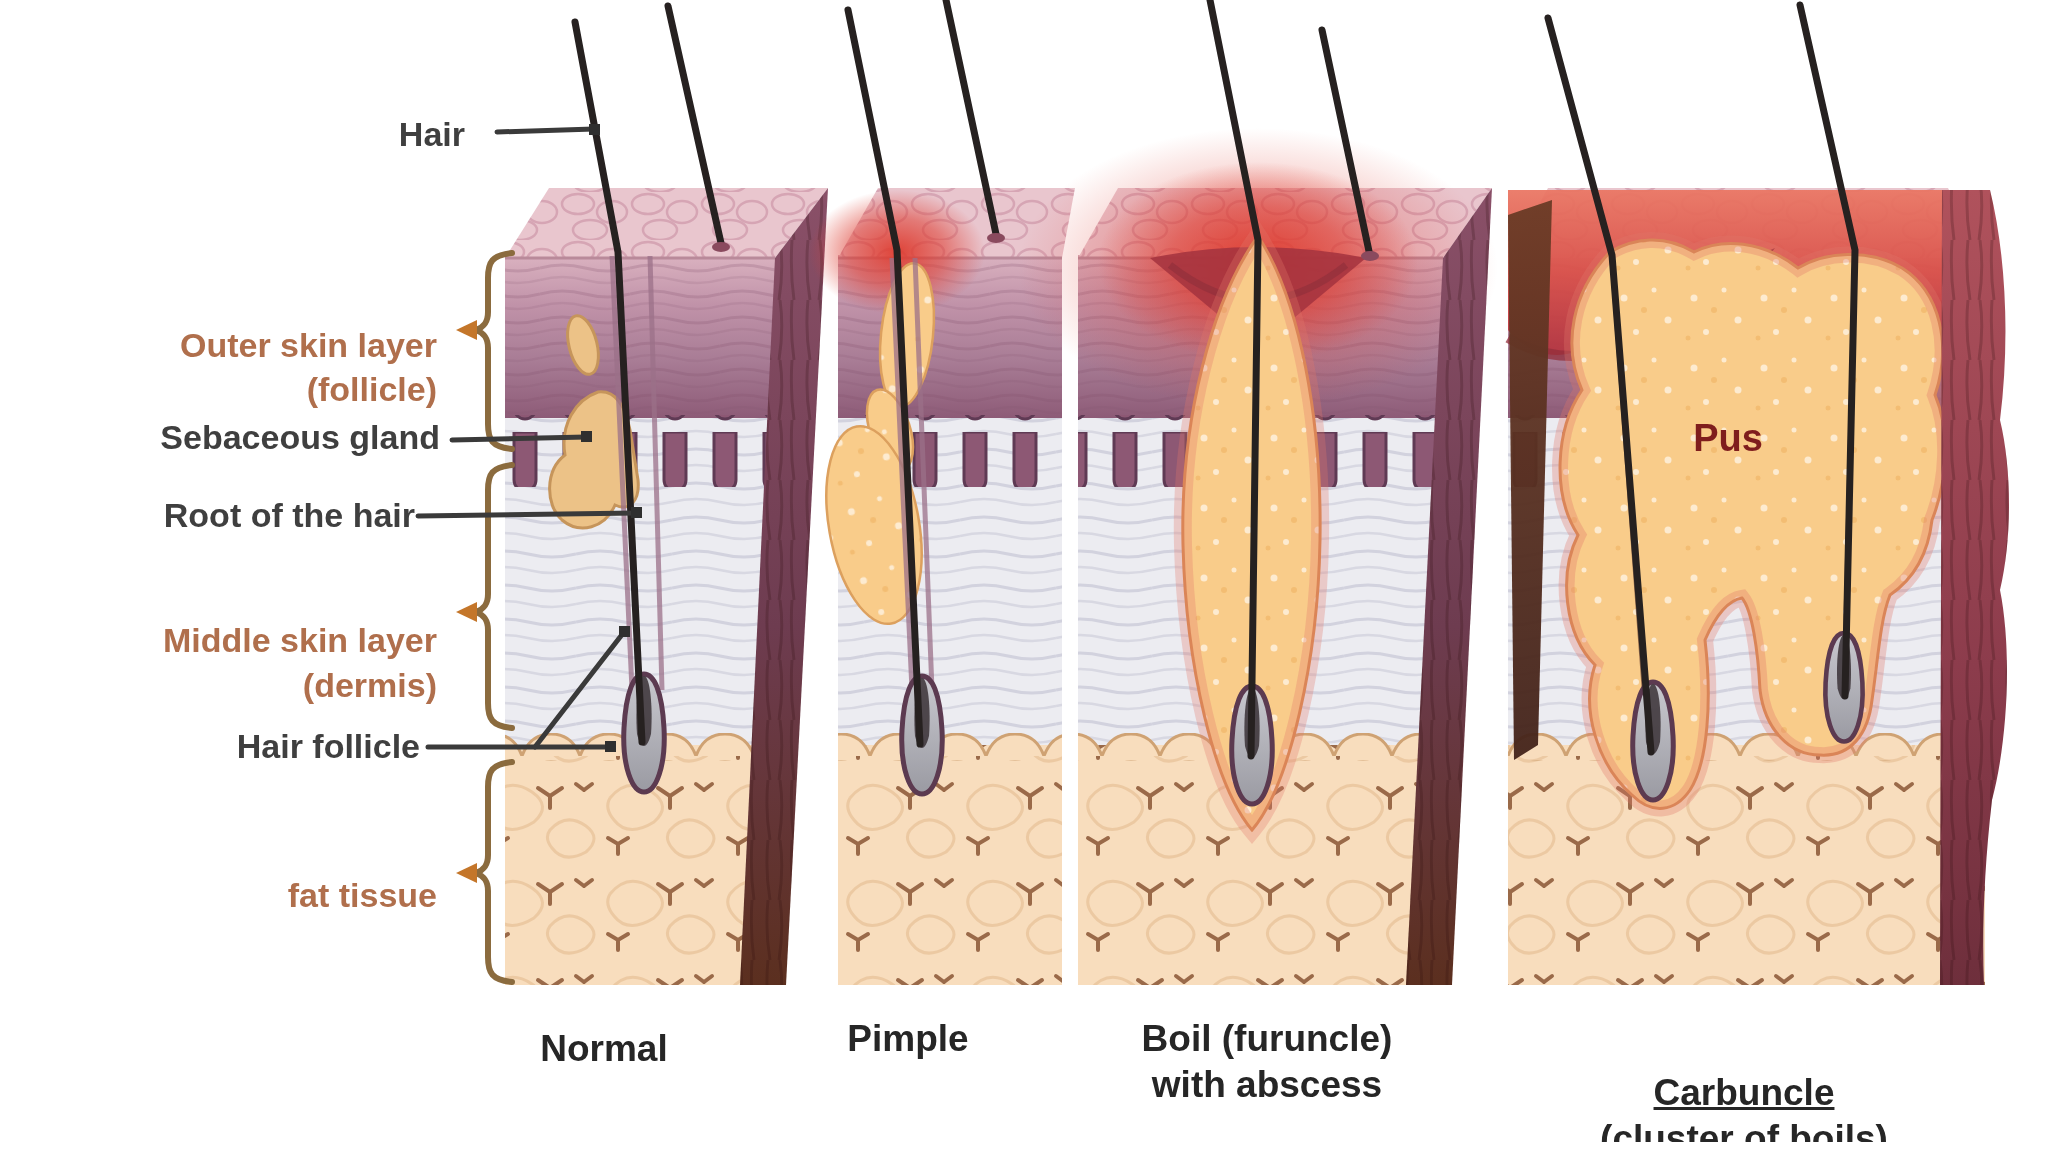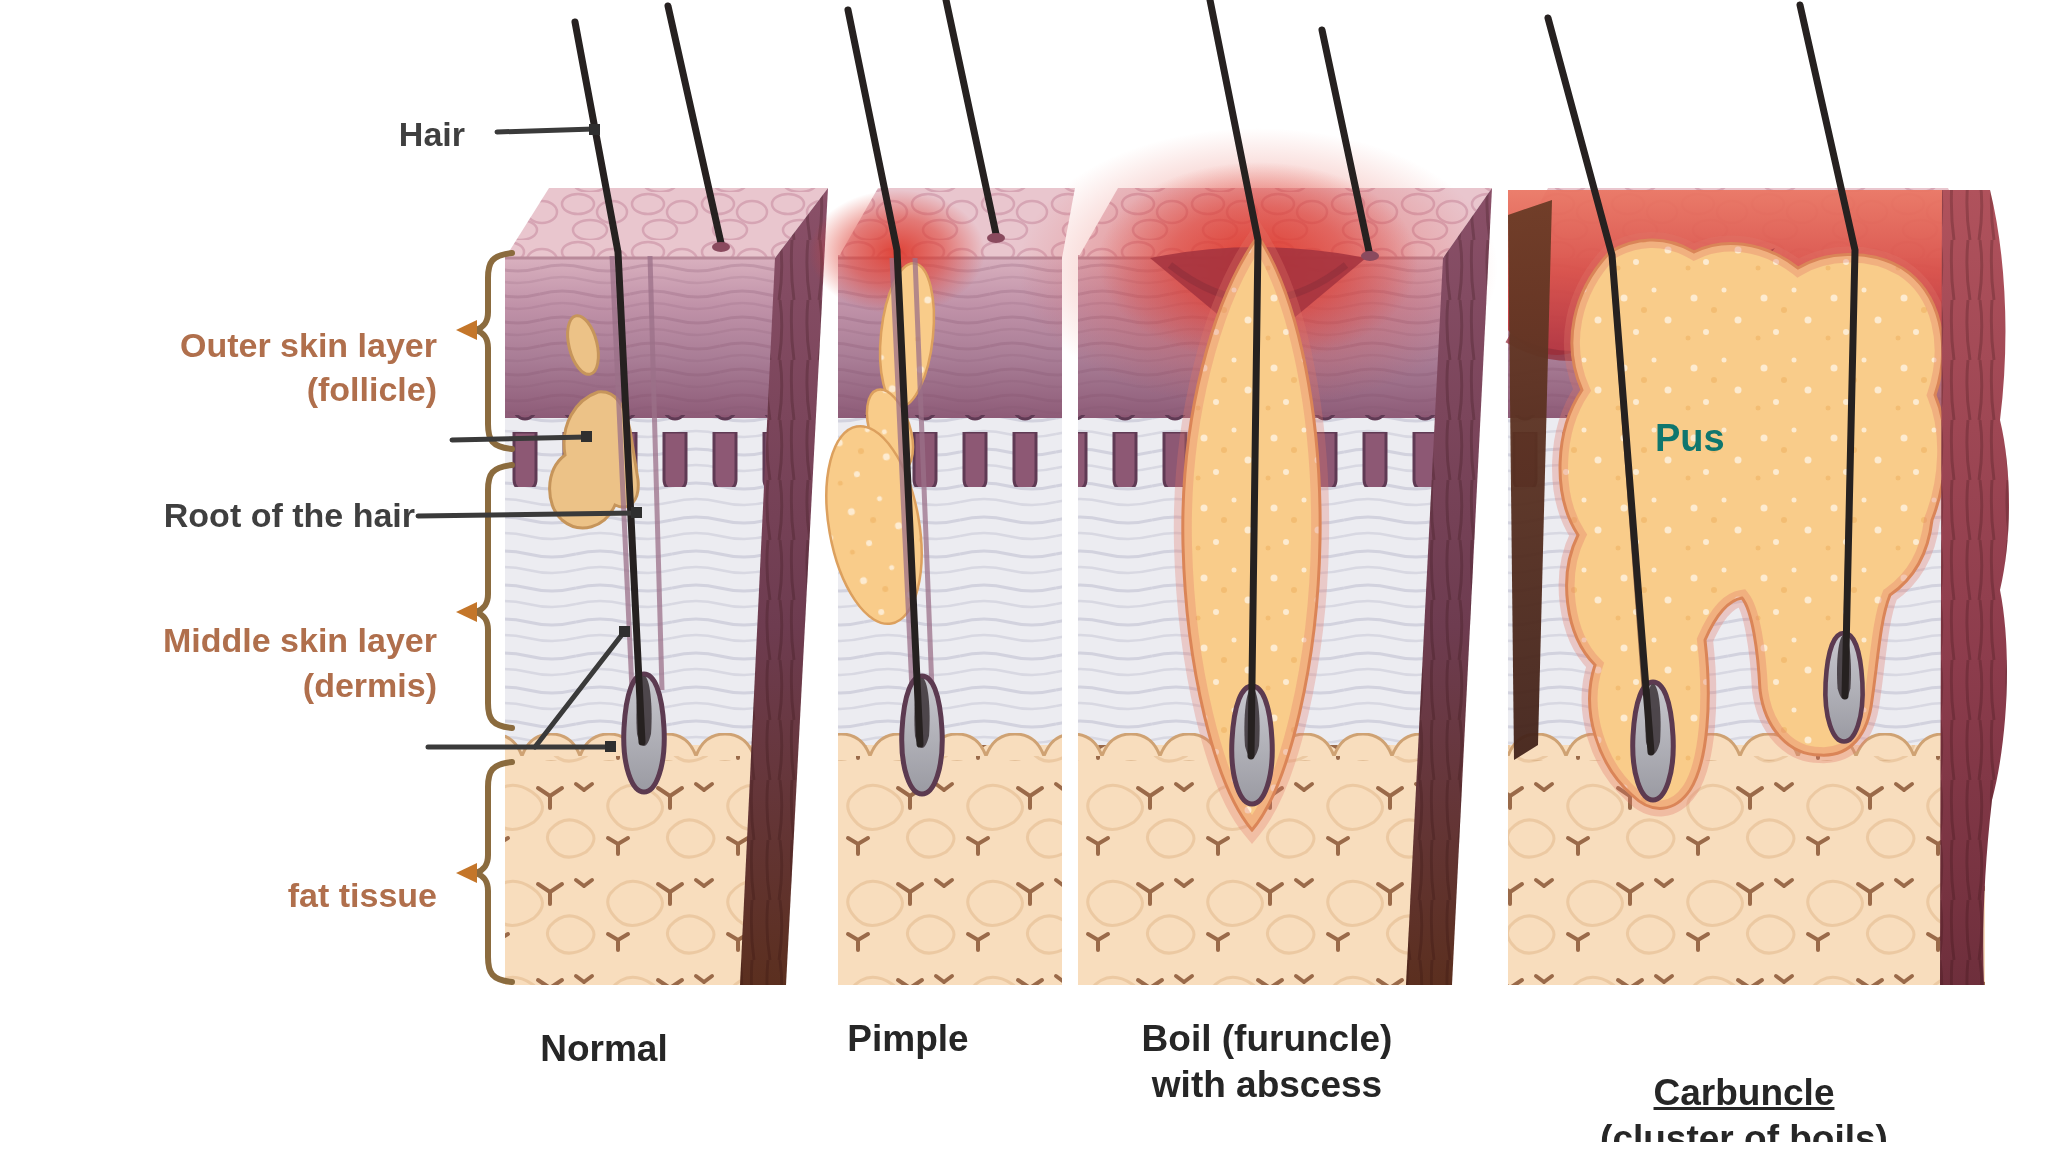--- a/index.html
+++ b/index.html
@@ -6,22 +6,22 @@
   .stage{position:relative;width:2048px;height:1142px;background:#ffffff;overflow:hidden;
          font-family:"Liberation Sans",sans-serif;padding-left:17px;}
   .art{position:absolute;left:0;top:0;width:2048px;height:1153px;}
   .lbl{position:absolute;font:700 34px/44px "Liberation Sans",sans-serif;color:#3f3f3f;
        text-align:right;white-space:nowrap;}
   .lbl.orange{color:#b06f4c;margin-top:40px;}
   .lbl span{display:block;}
   .cap{position:absolute;font:700 37px/46px "Liberation Sans",sans-serif;color:#262626;
        text-align:center;}
   .cap span{display:block;}
-  .pus-lbl{position:absolute;font:700 38px/42px "Liberation Sans",sans-serif;color:#0f766e;
-       text-align:left;}
+  .pus-lbl{position:absolute;font:700 38px/42px "Liberation Sans",sans-serif;color:#7f1d1d;
+       text-align:center;}
 </style>
 </head>
 <body>
 
 <div class="stage">
 
   <svg class="art" viewBox="0 0 2048 1153">
     <defs>
       <linearGradient id="epiGrad" x1="0" y1="0" x2="0" y2="1">
         <stop offset="0" stop-color="#dab2c0"></stop>
@@ -267,30 +267,36 @@
 
   <div class="lbl" style="left:245px;top:112px;width:220px;">
     <span>Hair</span>
   </div>
 
   <div class="lbl orange" style="left:85px;top:283px;width:352px;">
     <span>Outer skin layer</span>
     <span>(follicle)</span>
   </div>
 
+  <div class="lbl" style="left:120px;top:415px;width:320px;">
+    <span>Sebaceous gland</span>
+  </div>
 
   <div class="lbl" style="left:95px;top:493px;width:320px;">
     <span>Root of the hair</span>
   </div>
 
   <div class="lbl orange" style="left:85px;top:578px;width:352px;line-height:45px;">
     <span>Middle skin layer</span>
     <span>(dermis)</span>
   </div>
 
+  <div class="lbl" style="left:105px;top:724px;width:315px;">
+    <span>Hair follicle</span>
+  </div>
 
   <div class="lbl orange" style="left:85px;top:833px;width:352px;line-height:45px;">
     <span>fat tissue</span>
   </div>
 
   <div class="pus-lbl" style="left:1655px;top:417px;width:146px;">
     <span>Pus</span>
   </div>
 
   <div class="cap" style="left:454px;top:1016px;width:300px;margin-top:10px;">

